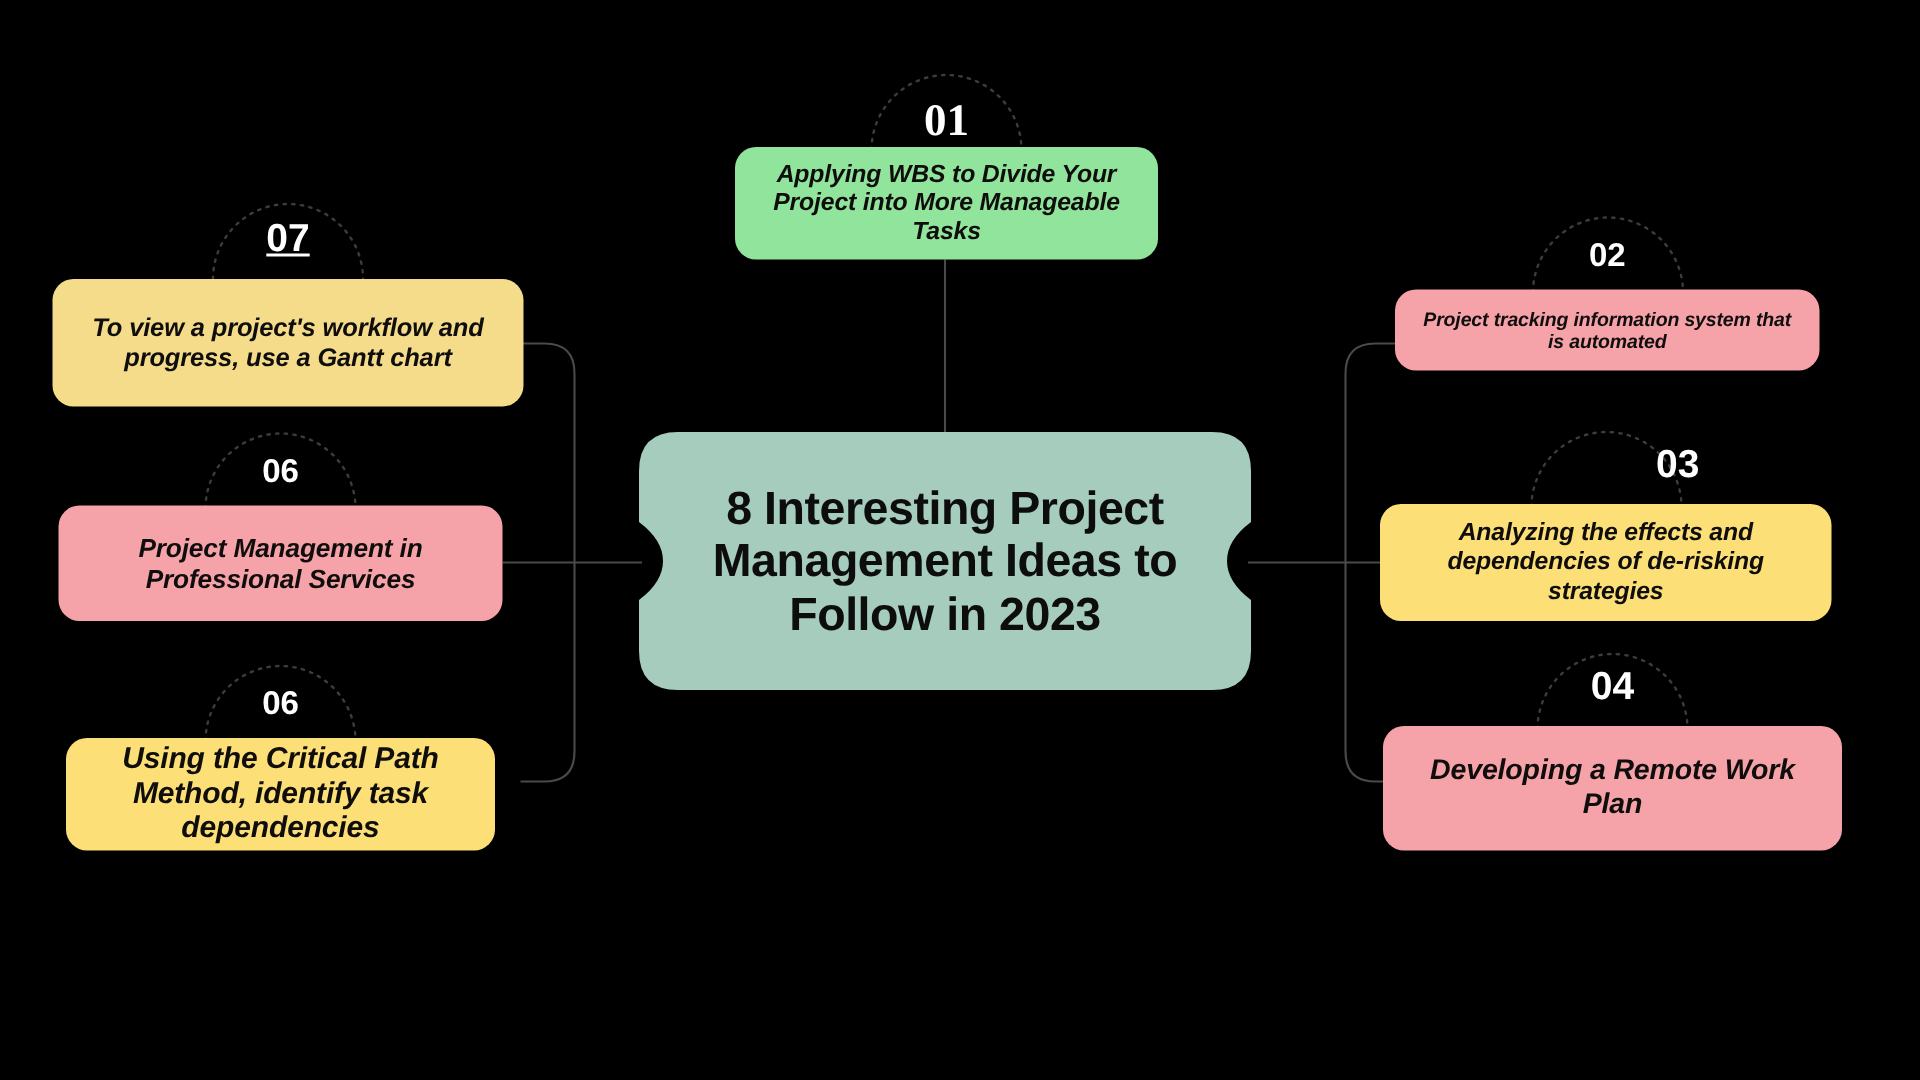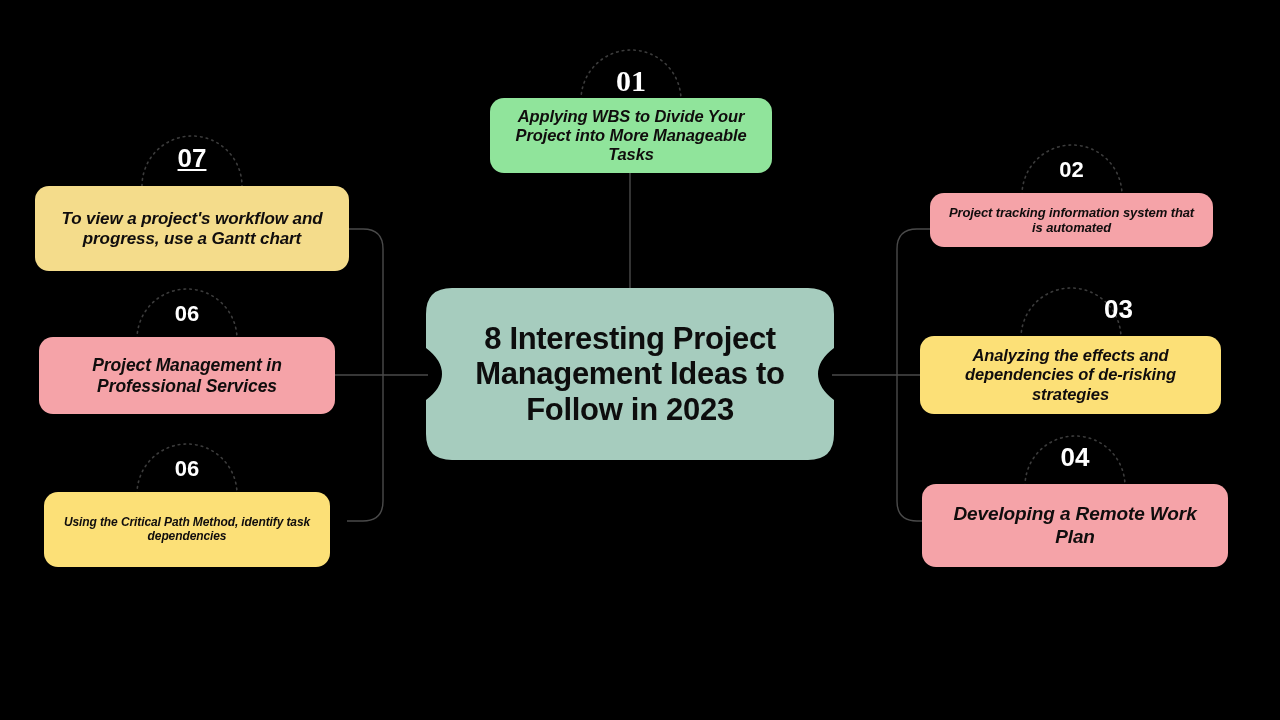--- a/index.html
+++ b/index.html
@@ -170,21 +170,21 @@
     </svg>
     <div class="branch-num" style="top:-42px; font-size:26px;">04</div>
     <div class="branch-box" style="background:#f5a3a8; font-size:19px;">Developing a Remote Work Plan</div>
   </div>
 
   <div class="branch" style="left:44px; top:492px; width:286px; height:75px;">
     <svg class="branch-arc" viewBox="0 0 104 104" style="top:-50px;">
       <path d="M 2 52 A 50 50 0 0 1 102 52" fill="none" stroke="#3c3c3c" stroke-width="1.6" stroke-dasharray="1.6 4.2" stroke-linecap="round"></path>
     </svg>
     <div class="branch-num" style="top:-36px; font-size:22px;">06</div>
-    <div class="branch-box" style="background:#fce077; font-size:12px;">Using the Critical Path Method, identify task dependencies</div>
+    <div class="branch-box" style="background:#fce077; font-size:20px;">Using the Critical Path Method, identify task dependencies</div>
   </div>
 
   <div class="branch" style="left:39px; top:337px; width:296px; height:77px;">
     <svg class="branch-arc" viewBox="0 0 104 104" style="top:-50px;">
       <path d="M 2 52 A 50 50 0 0 1 102 52" fill="none" stroke="#3c3c3c" stroke-width="1.6" stroke-dasharray="1.6 4.2" stroke-linecap="round"></path>
     </svg>
     <div class="branch-num" style="top:-36px; font-size:22px;">06</div>
     <div class="branch-box" style="background:#f5a3a8; font-size:17.5px;">Project Management in Professional Services</div>
   </div>
 

